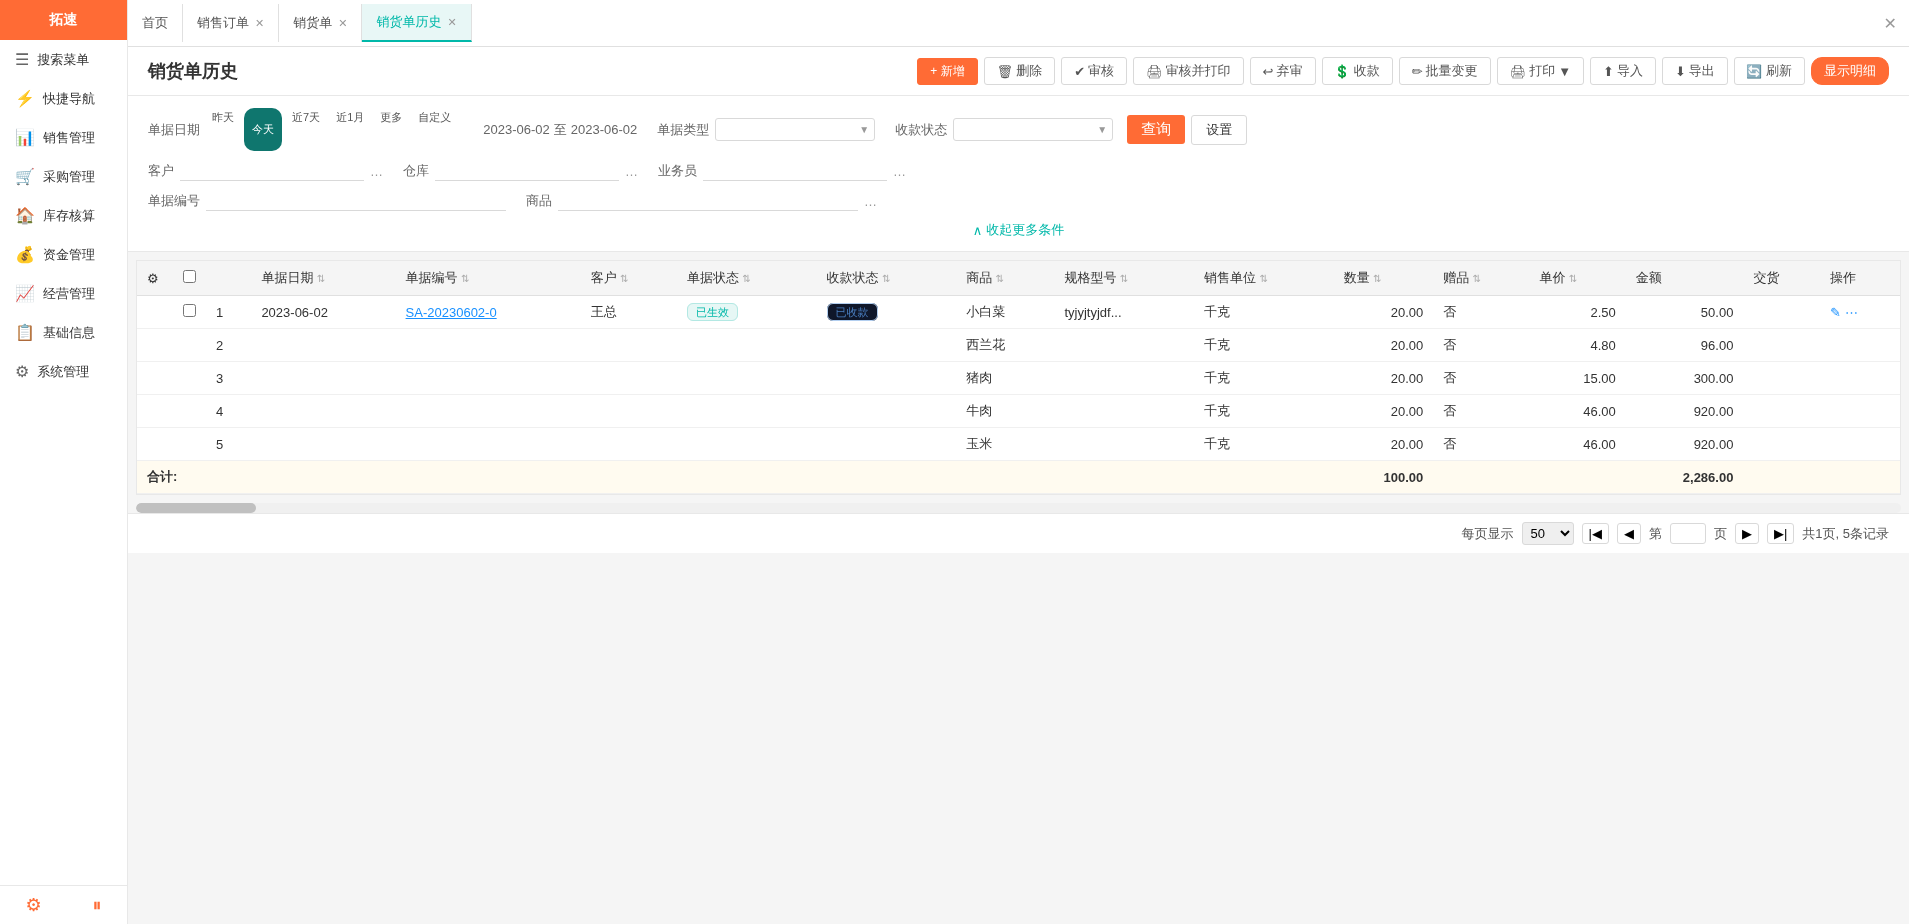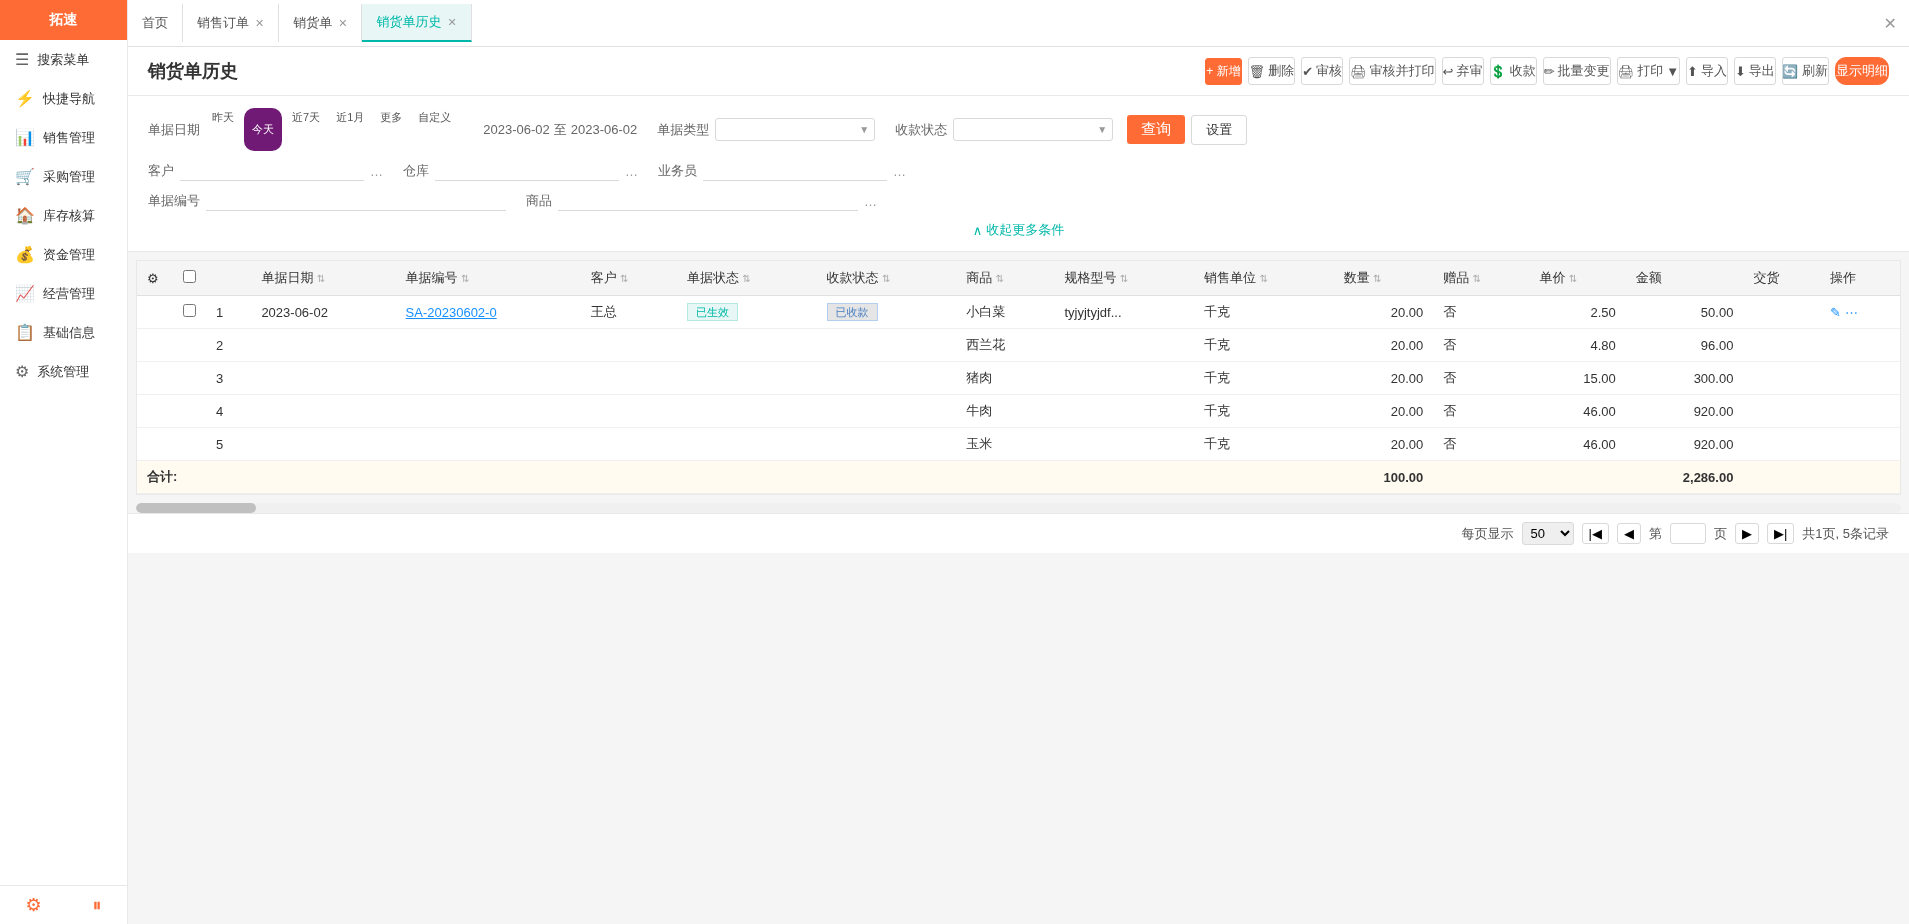--- a/index.html
+++ b/index.html
@@ -83,21 +83,21 @@
       padding: 10px 20px;
       display: flex;
       align-items: center;
       justify-content: space-between;
       border-bottom: 1px solid #e8e8e8;
     }
     .page-title { font-size: 18px; font-weight: bold; color: #333; }
     .toolbar { display: flex; align-items: center; gap: 6px; flex-wrap: wrap; }
     .btn {
       display: flex; align-items: center; gap: 3px;
-      padding: 4px 0; border: 1px solid #d9d9d9;
+      padding: 4px 12px; border: 1px solid #d9d9d9;
       background: #fff; cursor: pointer; color: #555;
       font-size: 12px; border-radius: 3px;
     }
     .btn-primary { background: #ff6b35; color: #fff; border-color: #ff6b35; }
 
     
     .filter-area {
       background: #fff;
       padding: 12px 20px;
       border-bottom: 1px solid #e8e8e8;
@@ -137,24 +137,24 @@
       padding: 8px 10px; text-align: left; color: #333;
       border-bottom: 1px solid #e0e0e0; font-weight: normal;
       white-space: nowrap; font-size: 12px; position: relative;
     }
     th .sort-icon { color: #aaa; font-size: 10px; }
     td {
       padding: 7px 10px; border-bottom: 1px solid #f0f0f0;
       color: #333; font-size: 13px; white-space: nowrap;
     }
     .badge {
-      padding: 2px 8px; border-radius: 0; font-size: 11px;
+      padding: 2px 8px; border-radius: 6px; font-size: 11px;
     }
     .badge-green { background: #e6f7f5; color: #00b8a9; border: 1px solid #b3e8e3; }
-    .badge-blue { background: #e5e5e5; color: #4a7fc1; border: 1px solid #b3cff0; }
+    .badge-blue { background: #0f172a; color: #4a7fc1; border: 1px solid #b3cff0; }
     .link { color: #1890ff; cursor: pointer; text-decoration: underline; }
 
     
     .summary-row td { background: #fffbf0; font-weight: bold; border-top: 1px solid #e0e0e0; }
 
     
     .pagination-bar {
       background: #fff; padding: 8px 20px;
       display: flex; align-items: center; justify-content: flex-end;
       gap: 8px; border-top: 1px solid #e8e8e8;
@@ -297,21 +297,21 @@
     </div>
   </div>
 
   <div class="filter-area">
     <div class="filter-row">
 
       <div class="filter-group">
         <span class="filter-label">单据日期</span>
         <div class="date-tabs">
           <span class="date-tab">昨天</span>
-          <span class="date-tab active" style="background:#701a75;color:#fff;border-radius:10px;padding:14px 8px;">今天</span>
+          <span class="date-tab active" style="background:#0f766e;color:#fff;border-radius:10px;padding:14px 8px;">今天</span>
           <span class="date-tab">近7天</span>
           <span class="date-tab">近1月</span>
           <span class="date-tab">更多</span>
           <span class="date-tab">自定义</span>
         </div>
       </div>
       <div class="filter-group">
         <span class="filter-label"></span>
         <div class="date-range">
           <span>2023-06-02</span>

